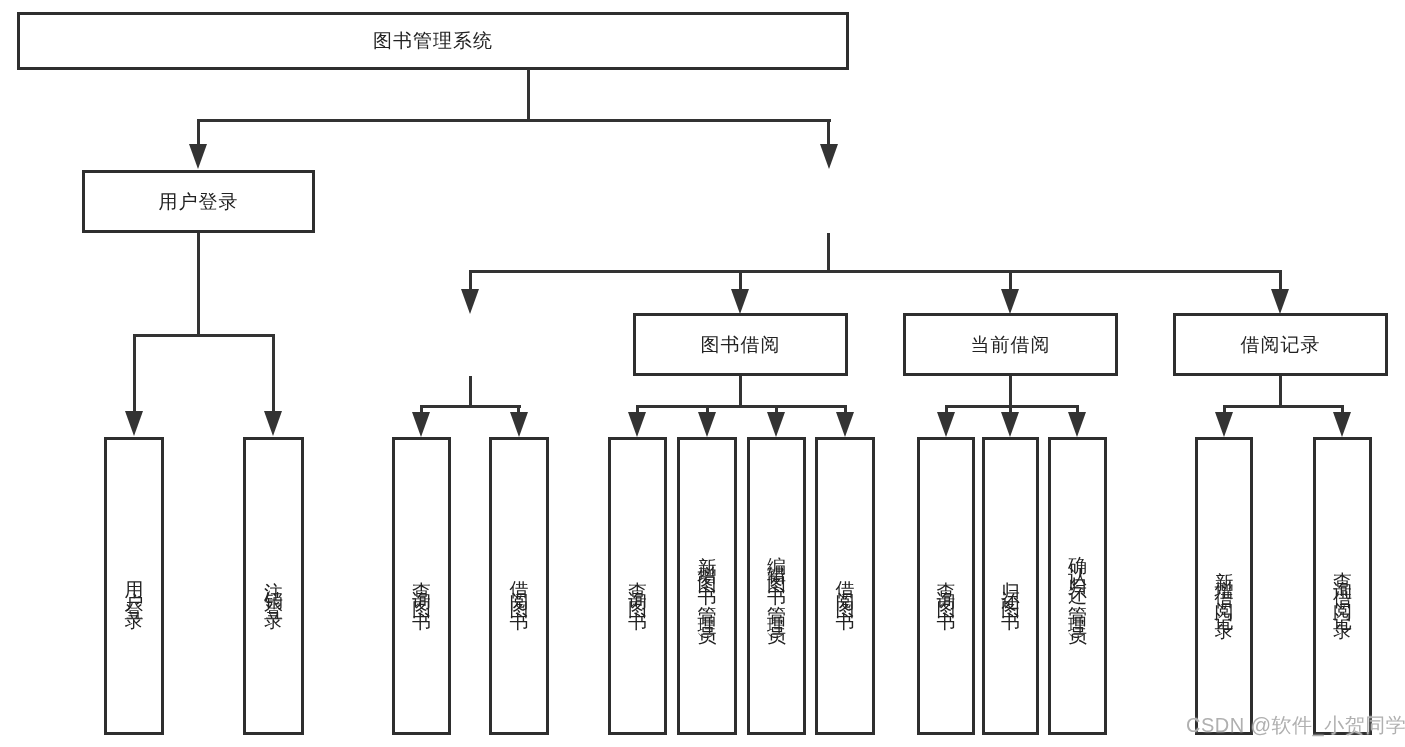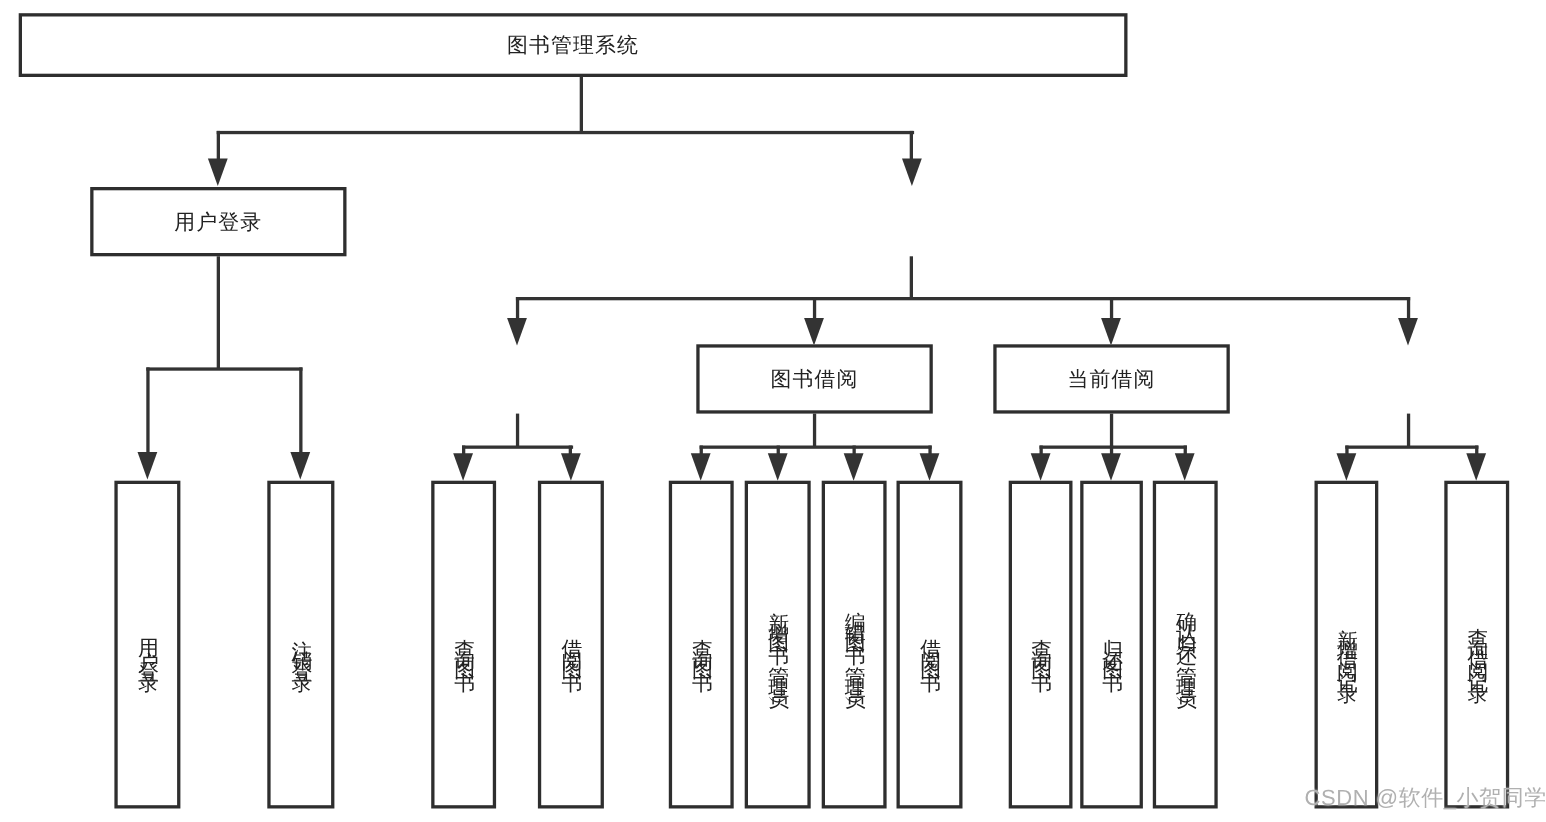--- a/index.html
+++ b/index.html
@@ -46,21 +46,21 @@
     text-shadow:0 0 2px #ffffff;
     white-space:nowrap;
     z-index:5;
   }
 </style>
 </head>
 <body>
 
 <div class="canvas">
 
-  <div class="node" style="left:17px;top:12px;width:1008px;height:58px">图书管理系统</div>
+  <div class="node" style="left:17px;top:12px;width:832px;height:58px">图书管理系统</div>
 
   <div class="line" style="left:527px;top:69px;width:3px;height:52px"></div>
   <div class="line" style="left:197px;top:119px;width:634px;height:3px"></div>
   <div class="line" style="left:197px;top:119px;width:3px;height:30px"></div>
   <div class="ah" style="left:189px;top:144px"></div>
   <div class="line" style="left:827px;top:119px;width:3px;height:30px"></div>
   <div class="ah" style="left:820px;top:144px"></div>
 
   <div class="node" style="left:82px;top:170px;width:233px;height:63px">用户登录</div>
 
@@ -77,20 +77,21 @@
   <div class="ah" style="left:461px;top:289px"></div>
   <div class="line" style="left:739px;top:270px;width:3px;height:24px"></div>
   <div class="ah" style="left:731px;top:289px"></div>
   <div class="line" style="left:1009px;top:270px;width:3px;height:24px"></div>
   <div class="ah" style="left:1001px;top:289px"></div>
   <div class="line" style="left:1279px;top:270px;width:3px;height:24px"></div>
   <div class="ah" style="left:1271px;top:289px"></div>
 
   <div class="node" style="left:633px;top:313px;width:215px;height:63px">图书借阅</div>
   <div class="node" style="left:903px;top:313px;width:215px;height:63px">当前借阅</div>
+  <div class="node" style="left:1173px;top:313px;width:215px;height:63px">借阅记录</div>
 
   <div class="line" style="left:469px;top:376px;width:3px;height:31px"></div>
   <div class="line" style="left:420px;top:405px;width:101px;height:3px"></div>
   <div class="line" style="left:420px;top:405px;width:3px;height:12px"></div>
   <div class="ah" style="left:412px;top:412px"></div>
   <div class="line" style="left:517px;top:405px;width:3px;height:12px"></div>
   <div class="ah" style="left:510px;top:412px"></div>
 
   <div class="line" style="left:739px;top:376px;width:3px;height:31px"></div>
   <div class="line" style="left:636px;top:405px;width:211px;height:3px"></div>

